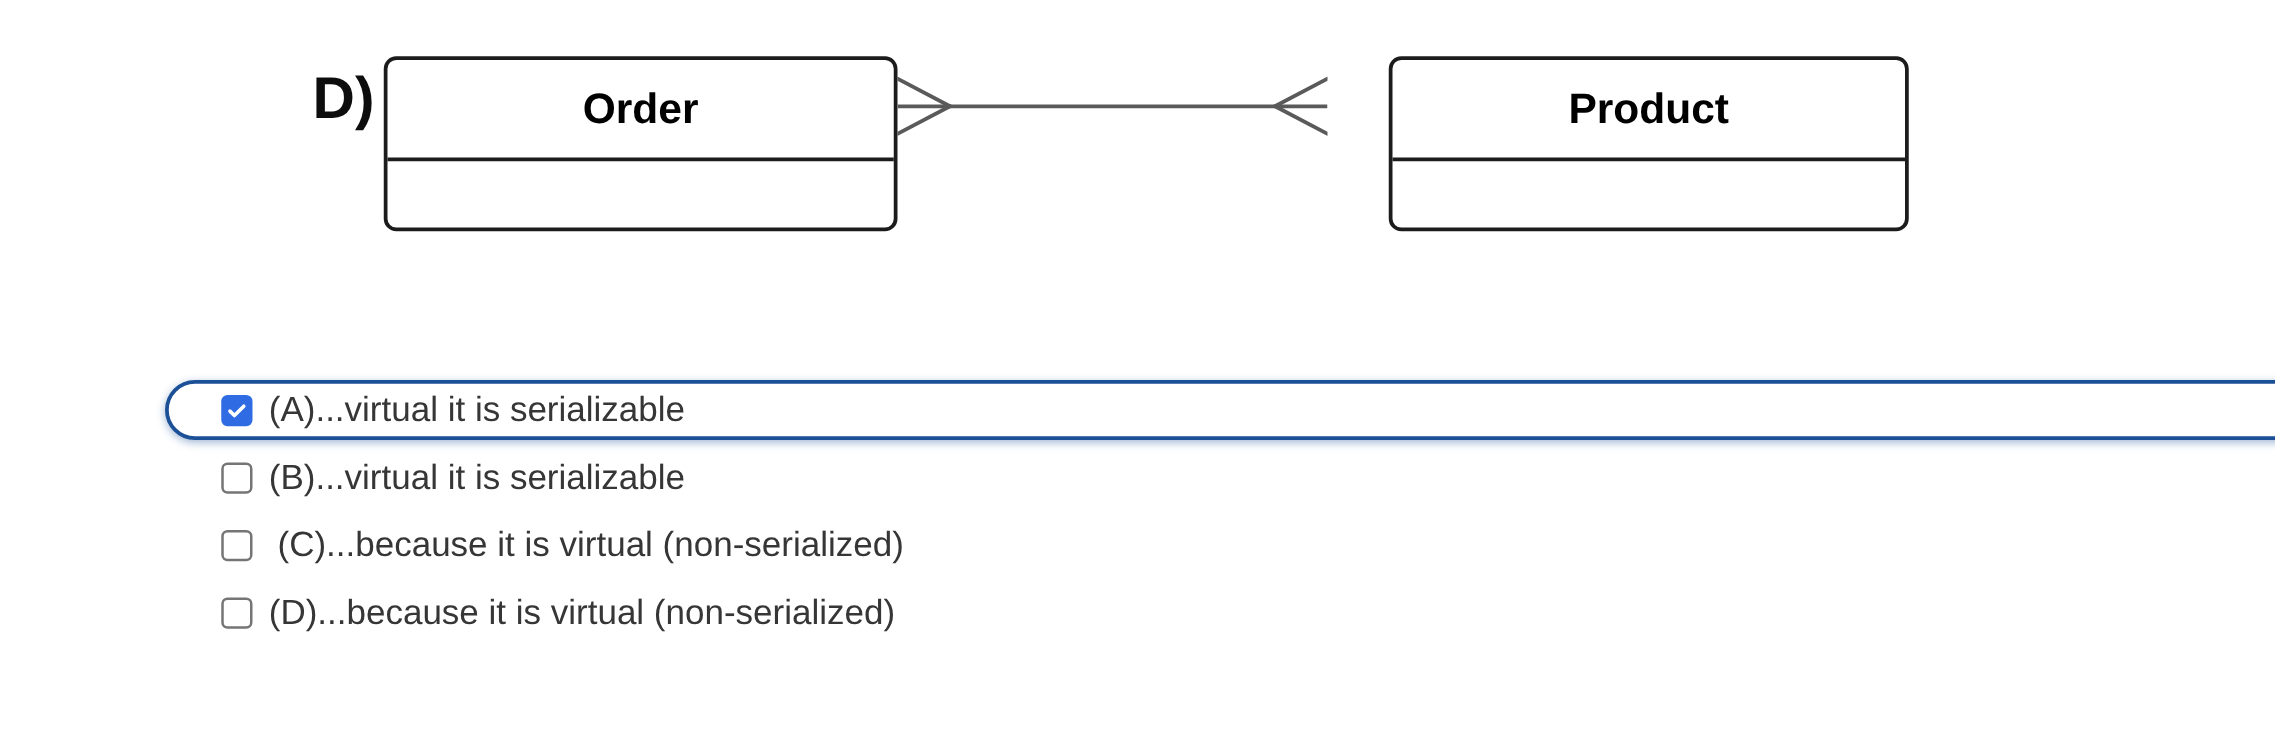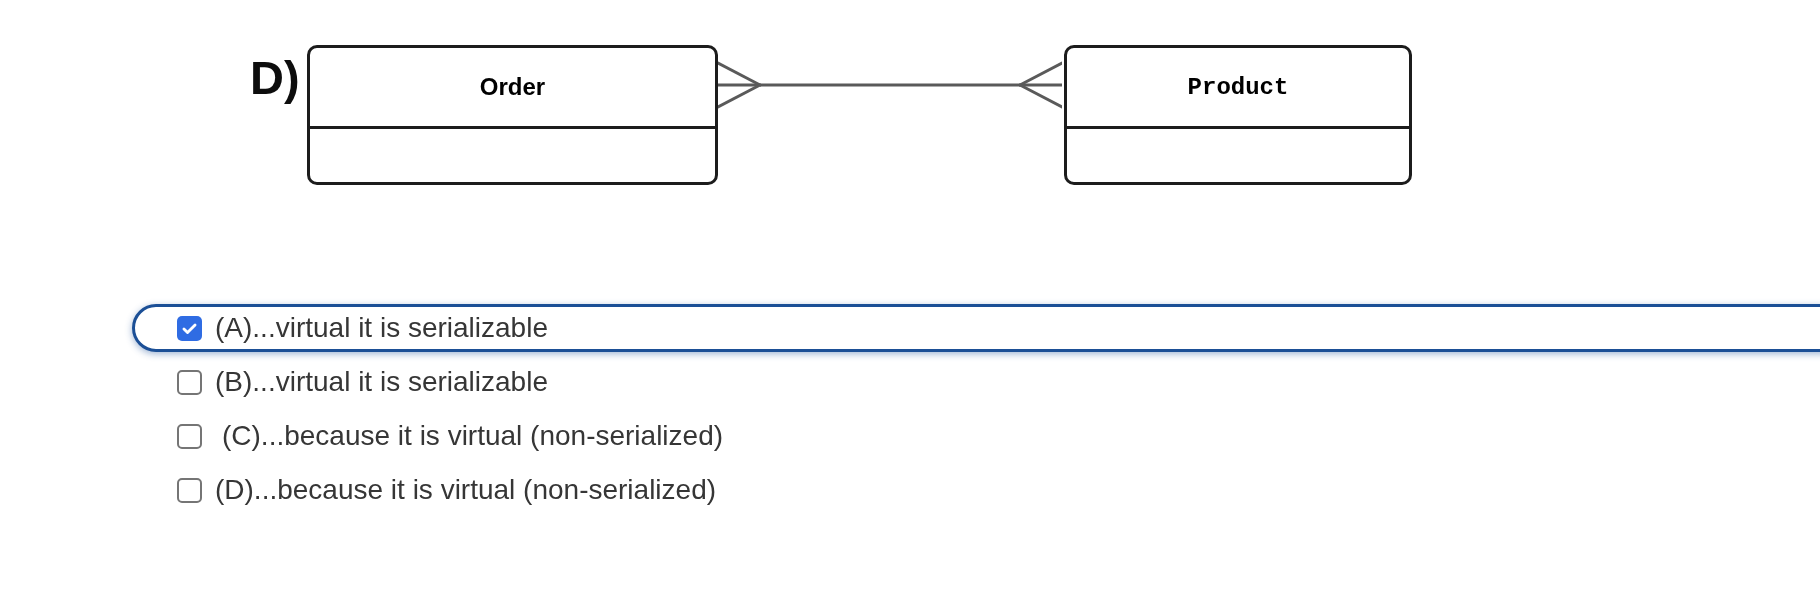--- a/index.html
+++ b/index.html
@@ -29,28 +29,28 @@
   .entity {
     position: absolute;
     top: 45px;
     background: #ffffff;
     border: 3px solid #1c1c1c;
     border-radius: 10px;
     box-sizing: border-box;
     height: 140px;
   }
   #entity-order  { left: 307px;  width: 411px; }
-  #entity-product{ left: 1064px; width: 348px; font-family: Liberation Mono, monospace; }
+  #entity-product{ left: 1111px; width: 416px; }
   .entity-title {
     height: 78px;
     border-bottom: 3px solid #1c1c1c;
     display: flex;
     align-items: center;
     justify-content: center;
-    font-size: 24px;
+    font-size: 34px;
     font-weight: bold;
     color: #000000;
   }
   .entity-body { height: 53px; }
 
   #connector {
     position: absolute;
     left: 718px;
     top: 60px;
     width: 344px;

